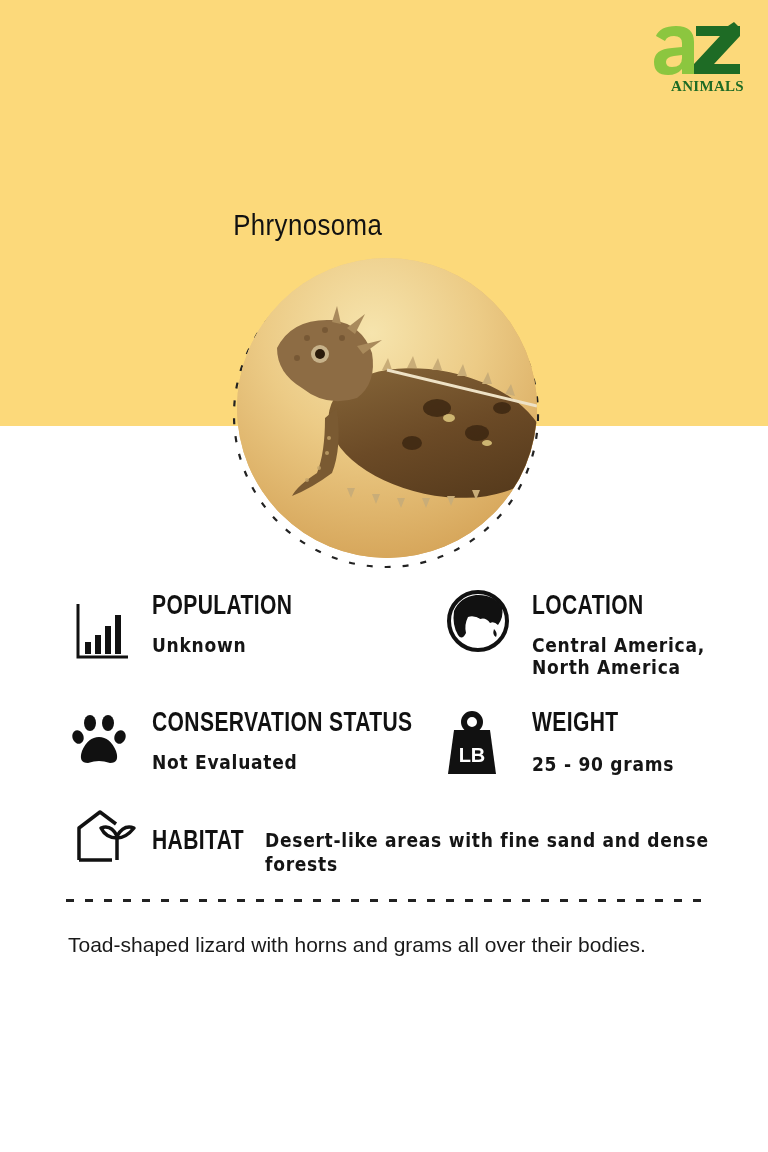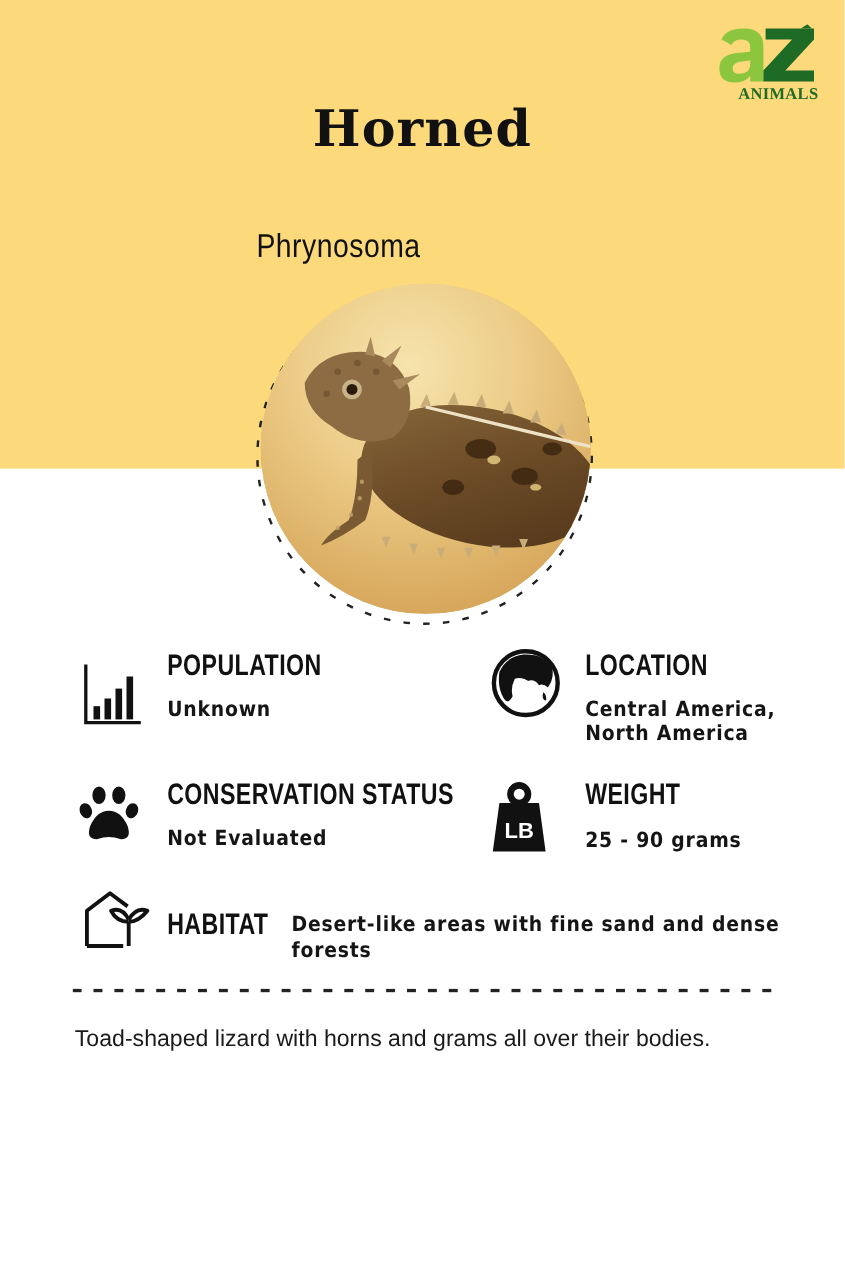--- a/index.html
+++ b/index.html
@@ -54,21 +54,20 @@
 
     <path d="M6 14 Q10 4 26 4 Q44 4 44 20 L44 52 L32 52 L32 47 Q27 53 18 53 Q4 53 4 40 Q4 27 22 26 L32 25 L32 21 Q32 14 24 14 Q17 14 15 19 Z M32 33 L24 34 Q16 35 16 40 Q16 45 22 45 Q32 45 32 36 Z" fill="#8cc63f"></path>
 
     <path d="M46 4 L90 4 L90 14 L64 42 L90 42 L90 52 L44 52 L44 42 L70 14 L46 14 Z" fill="#1e6b25"></path>
     <path d="M78 4 L84 0 L88 4 Z" fill="#1e6b25"></path>
   </svg>
   <div class="logo-text">ANIMALS</div>
 </div>
 
 <div class="title">
-  <span>Horned</span>
 </div>
 <div class="subtitle">
   <span class="subtitle-inner">Phrynosoma</span>
 </div>
 
 <svg class="photo-ring" viewBox="0 0 320 320">
   <circle cx="160" cy="153" r="152" fill="none" stroke="#222" stroke-width="2.2" stroke-dasharray="6 12"></circle>
 </svg>
 
 <div class="photo">

